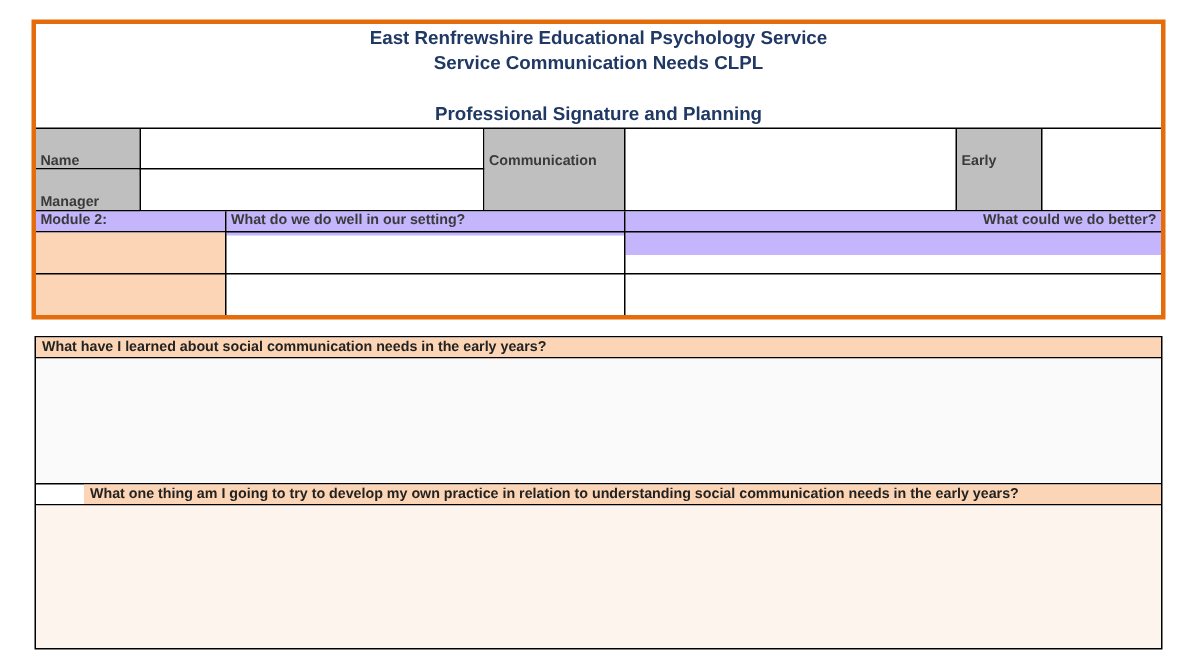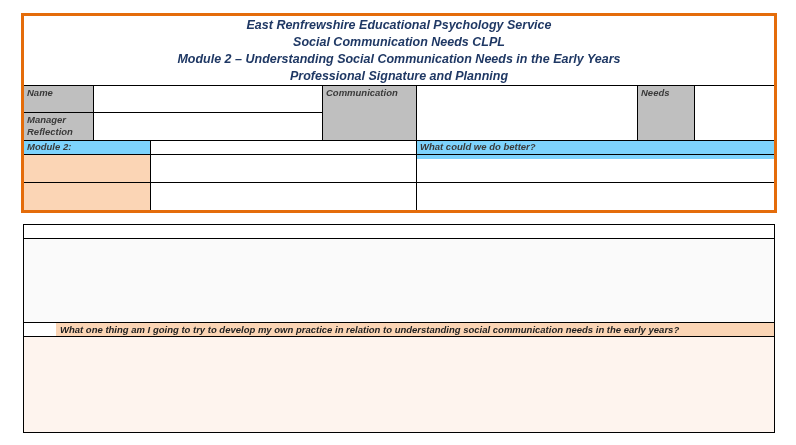--- a/index.html
+++ b/index.html
@@ -1,80 +1,81 @@
 <!DOCTYPE html>
 <html><head>
   <meta charset="utf-8">
   <style>
     html, body { margin: 0; padding: 0; background: #ffffff; }
     body { width: 796px; height: 445px; position: relative; overflow: hidden;
       font-family: "Liberation Sans", "DejaVu Sans", sans-serif; }
-    .abs { position: absolute; box-sizing: border-box; font-style: italic; }
+    .abs { position: absolute; box-sizing: border-box; }
     .topbox { left: 21px; top: 13px; width: 756px; height: 200px; border: 3px solid #E46C0A; background: #fff; }
     .title-line { position: absolute; left: 0; right: 0; text-align: center; color: #1F3864;
       font-weight: bold; font-size: 12.5px; line-height: 15px; white-space: nowrap; }
     .cell { position: absolute; box-sizing: border-box; }
     .grey { background: #BFBFBF; }
-    .peach { background: #7dd3fc; }
+    .peach { background: #c4b5fd; }
     .peachlight { background: #FBD5B5; }
-    .lbl { font-size: 9.5px; font-weight: bold; color: #3a3a3a; padding: 1px 3px; line-height: 12px; }
+    .lbl { font-size: 9.5px; font-weight: bold; color: #3a3a3a; padding: 16px 3px; line-height: 12px; }
     .hline { position: absolute; height: 1px; background: #000; }
     .vline { position: absolute; width: 1px; background: #000; }
     .lowerbox { left: 23px; top: 224px; width: 752px; height: 209px; border: 1px solid #000; }
     .qhdr { position: absolute; left: 0; right: 0; height: 14px; background: #FBD5B5;
       font-size: 9.5px; font-weight: bold; color: #222; padding: 1px 4px; box-sizing: border-box; line-height: 12px; white-space: nowrap; }
     .qbody { position: absolute; left: 0; right: 0; }
   </style>
 </head>
 <body>
 
 <div class="abs topbox">
 
   <div class="title-line" style="top:2px;">East Renfrewshire Educational Psychology Service</div>
-  <div class="title-line" style="top:19px;">Social Communication Needs CLPL</div>
-  <div class="title-line" style="top:36px;">Module 2 – Understanding Social Communication Needs in the Early Years</div>
+  <div class="title-line" style="top:19px;">Service Communication Needs CLPL</div>
   <div class="title-line" style="top:53px;">Professional Signature and Planning</div>
 
   <div class="hline" style="left:0; right:0; top:69px;"></div>
 
   <div class="cell grey lbl" style="left:0; top:70px; width:69px; height:27px;">Name</div>
   <div class="cell" style="left:70px; top:70px; width:228px; height:26px;"></div>
   <div class="hline" style="left:0; width:299px; top:96px;"></div>
 
   <div class="cell grey lbl" style="left:0; top:97px; width:69px; height:27px;">Manager Reflection</div>
   <div class="cell" style="left:70px; top:97px; width:228px; height:27px;"></div>
   <div class="vline" style="left:69px; top:70px; height:54px;"></div>
   <div class="vline" style="left:298px; top:70px; height:54px;"></div>
 
   <div class="cell grey lbl" style="left:299px; top:70px; width:93px; height:54px;">Communication</div>
   <div class="vline" style="left:392px; top:70px; height:54px;"></div>
   <div class="cell" style="left:393px; top:70px; width:220px; height:54px;"></div>
   <div class="vline" style="left:613px; top:70px; height:54px;"></div>
 
-  <div class="cell grey lbl" style="left:614px; top:70px; width:56px; height:54px;">Needs</div>
+  <div class="cell grey lbl" style="left:614px; top:70px; width:56px; height:54px;">Early</div>
   <div class="vline" style="left:670px; top:70px; height:54px;"></div>
   <div class="cell" style="left:671px; top:70px; width:79px; height:54px;"></div>
 
   <div class="hline" style="left:0; right:0; top:124px;"></div>
 
   <div class="cell peach lbl" style="left:0; top:125px; width:126px; height:13px; padding-top:0;">Module 2:</div>
-  <div class="cell peach lbl" style="left:393px; top:125px; width:357px; height:18px; padding-top:0;">What could we do better?</div>
+  <div class="cell peach lbl" style="left:127px; top:125px; width:265px; height:13px; padding-top:0;">What do we do well in our setting?</div>
+  <div class="cell peach lbl" style="left:393px; top:125px; width:357px; height:29px; padding-top:0;text-align:right;">What could we do better?</div>
   <div class="hline" style="left:0; right:0; top:138px;"></div>
 
   <div class="cell peachlight" style="left:0; top:139px; width:126px; height:55px;"></div>
   <div class="cell" style="left:127px; top:139px; width:265px; height:27px;"></div>
   <div class="cell" style="left:393px; top:139px; width:357px; height:27px;"></div>
   <div class="hline" style="left:0; right:0; top:166px;"></div>
   <div class="cell" style="left:127px; top:167px; width:265px; height:27px;"></div>
   <div class="cell" style="left:393px; top:167px; width:357px; height:27px;"></div>
 
   <div class="vline" style="left:126px; top:125px; height:69px;"></div>
   <div class="vline" style="left:392px; top:125px; height:69px;"></div>
 </div>
 
 <div class="abs lowerbox">
+  <div class="qhdr" style="top:0;">What have I learned about social communication needs in the early years?</div>
   <div class="hline" style="left:0; right:0; top:13px;"></div>
   <div class="qbody" style="top:14px; height:83px; background:#FAFAFA;"></div>
   <div class="hline" style="left:0; right:0; top:97px;"></div>
   <div class="qhdr" style="top:98px;margin-left:32px;">What one thing am I going to try to develop my own practice in relation to understanding social communication needs in the early years?</div>
   <div class="hline" style="left:0; right:0; top:111px;"></div>
   <div class="qbody" style="top:112px; height:95px; background:#FEF4EE;"></div>
 </div>
 
 </body></html>

